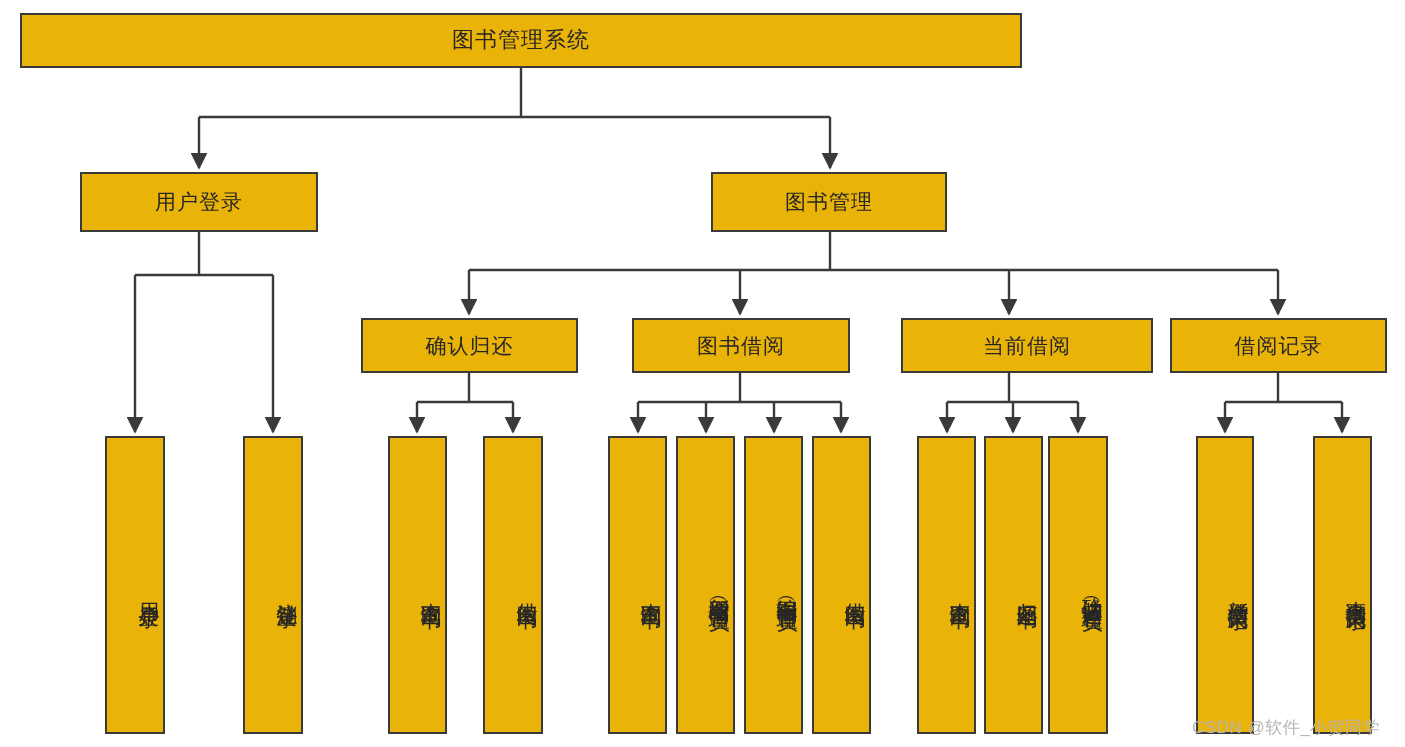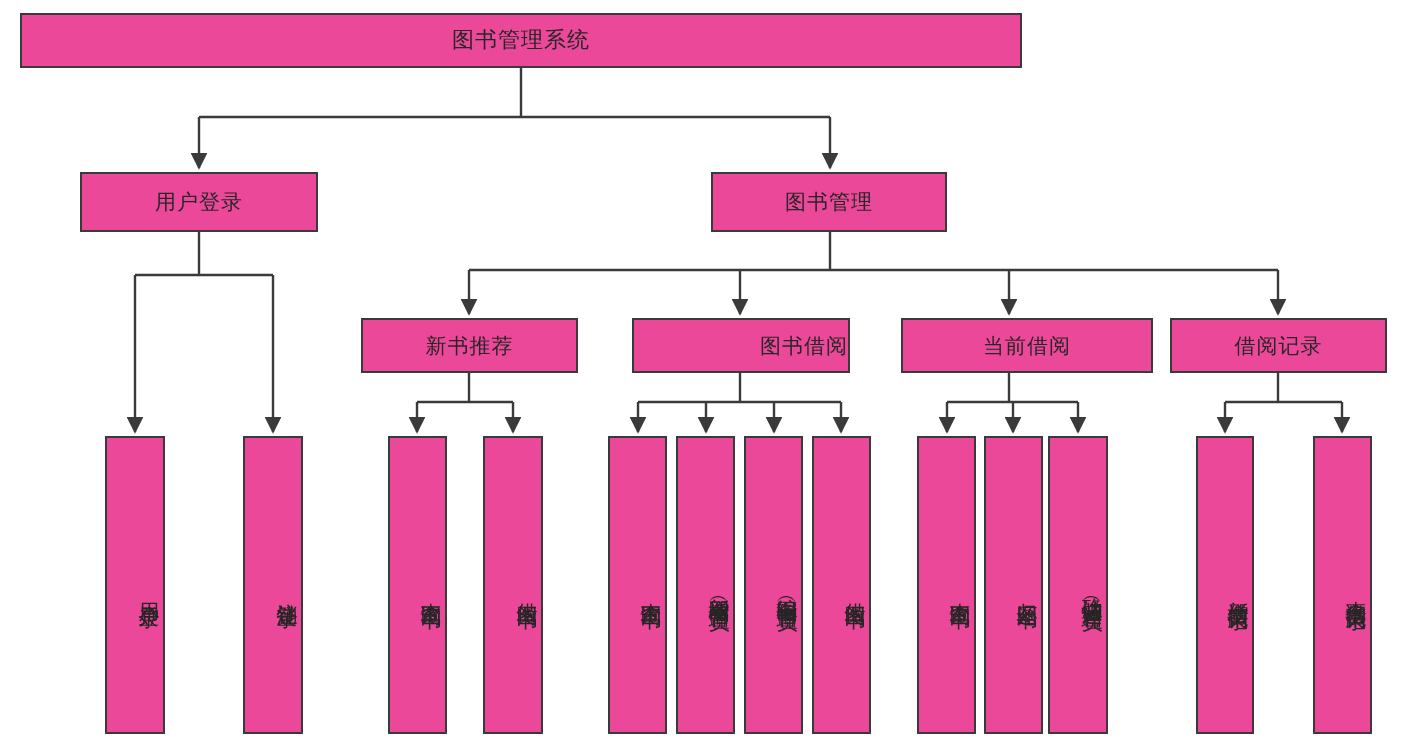--- a/index.html
+++ b/index.html
@@ -22,21 +22,21 @@
     position: absolute;
     left: 0;
     top: 0;
     width: 1405px;
     height: 747px;
     pointer-events: none;
   }
   .node {
     position: absolute;
     box-sizing: border-box;
-    background: #ec4899;
+    background: #eab308;
     border: 2px solid #3a3a3a;
     display: flex;
     align-items: center;
     justify-content: center;
     color: #262626;
     z-index: 2;
   }
   .node.horiz {
     font-size: 21px;
     letter-spacing: 1px;
@@ -124,23 +124,23 @@
       <div class="node horiz title" style="left: 20px; top: 13px; width: 1002px; height: 55px;">
         <span>图书管理系统</span>
       </div>
       <div class="node horiz" style="left: 80px; top: 172px; width: 238px; height: 60px;">
         <span>用户登录</span>
       </div>
       <div class="node horiz" style="left: 711px; top: 172px; width: 236px; height: 60px; justify-content: center;">
         <span>图书管理</span>
       </div>
       <div class="node horiz" style="left: 361px; top: 318px; width: 217px; height: 55px;">
-        <span>新书推荐</span>
+        <span>确认归还</span>
       </div>
-      <div class="node horiz" style="left: 632px; top: 318px; width: 218px; height: 55px; justify-content: flex-end;">
+      <div class="node horiz" style="left: 632px; top: 318px; width: 218px; height: 55px;">
         <span>图书借阅</span>
       </div>
       <div class="node horiz" style="left: 901px; top: 318px; width: 252px; height: 55px;">
         <span>当前借阅</span>
       </div>
       <div class="node horiz" style="left: 1170px; top: 318px; width: 217px; height: 55px; text-align: right;">
         <span>借阅记录</span>
       </div>
       <div class="node vert" style="left: 105px; top: 436px; width: 60px; height: 298px;">
         <span>用户登录</span>
@@ -176,14 +176,15 @@
         <span>确认归还（管理员）</span>
       </div>
       <div class="node vert" style="left: 1196px; top: 436px; width: 58px; height: 298px;">
         <span>新增借阅记录</span>
       </div>
       <div class="node vert" style="left: 1313px; top: 436px; width: 59px; height: 298px;">
         <span>查询借阅记录</span>
       </div>
     </div>
 
+  <div class="watermark" style="left: 1192px; top: 716px;">CSDN @软件_小贺同学</div>
 
 </div>
 
 </body></html>

